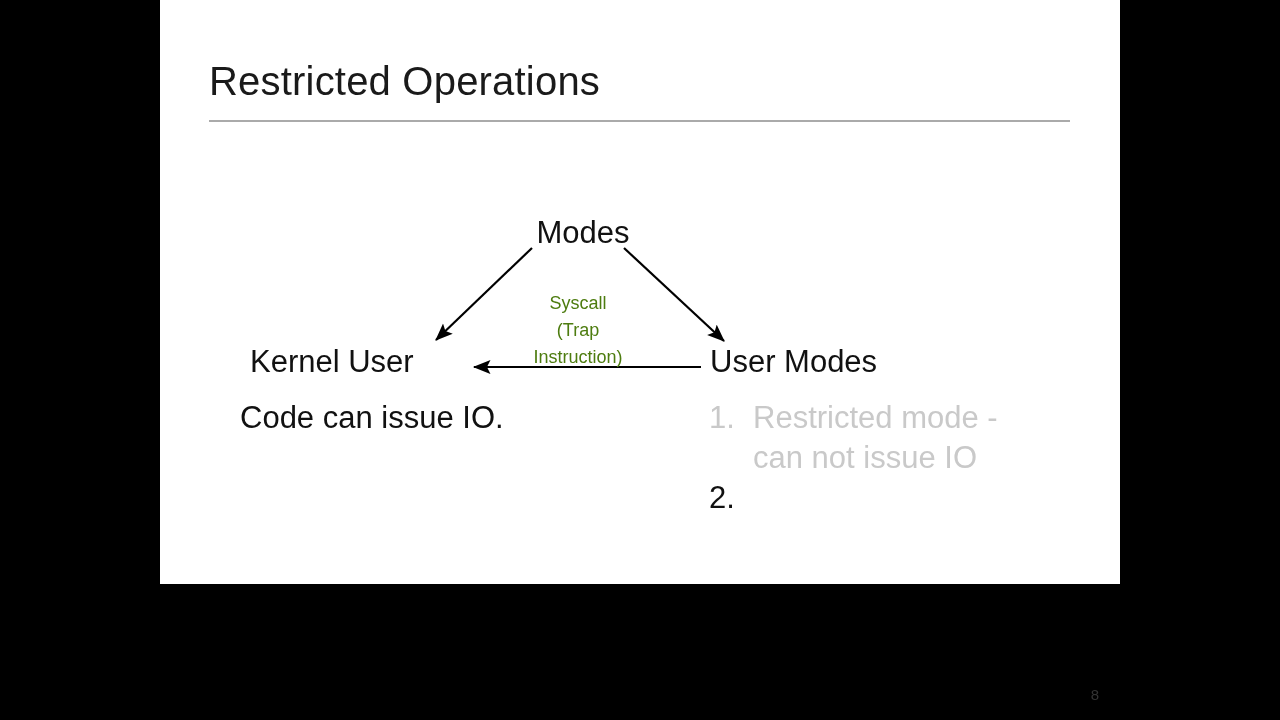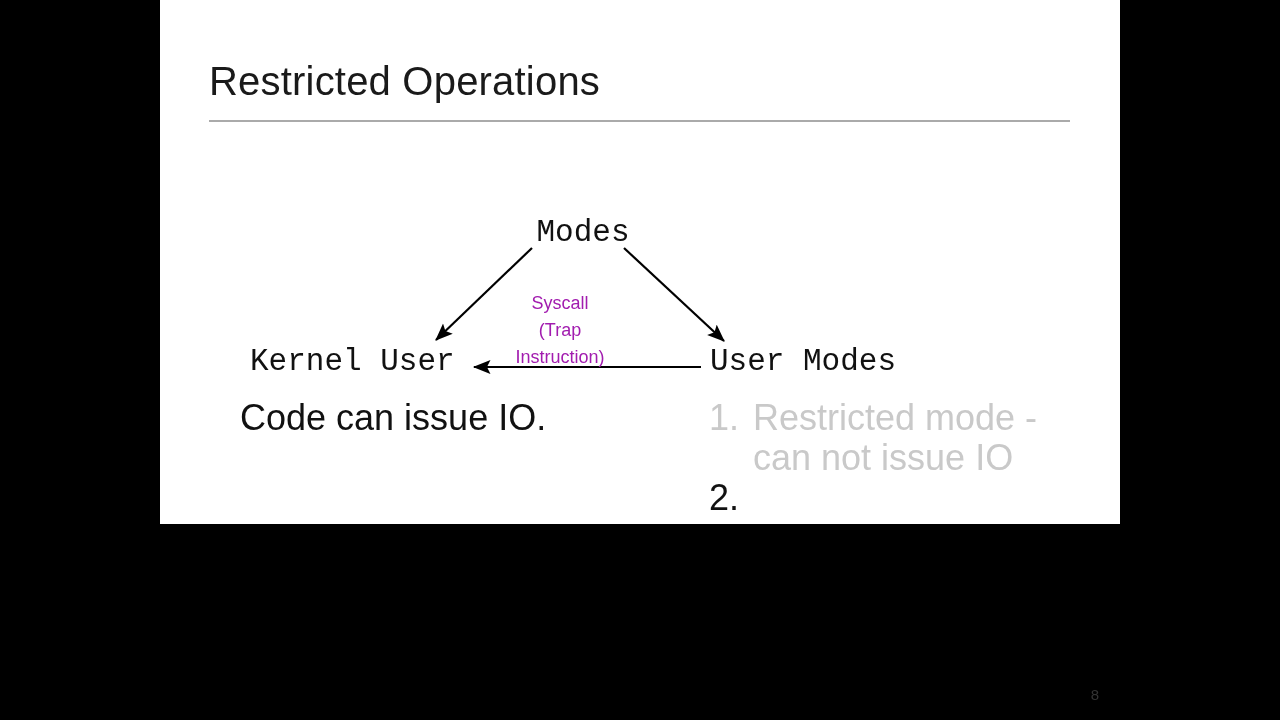--- a/index.html
+++ b/index.html
@@ -28,21 +28,21 @@
   }
   .letterbox.left  { left: 0;   width: 160px; }
   .letterbox.right { left: 1120px; width: 160px; }
 
   
   #slide {
     position: absolute;
     left: 160px;
     top: 0;
     width: 960px;
-    height: 524px;
+    height: 584px;
     background: #ffffff;
   }
 
   
   #slide-title {
     position: absolute;
     left: 49px;
     top: 57px;
     font-size: 40px;
     font-weight: 300;
@@ -70,52 +70,51 @@
     pointer-events: none;
   }
 
   .node-label {
     position: absolute;
     font-size: 31px;
     font-weight: 400;
     color: #111111;
     white-space: nowrap;
     line-height: 36px;
-    font-family: Liberation Mono, monospace;
   }
   #node-modes {
     left: 368px;
     top: 215px;
     text-align: center;
     width: 110px;
   }
   #node-kernel {
     left: 90px;
     top: 344px;
   }
   #node-user {
     left: 550px;
     top: 344px;
   }
 
   #edge-label {
     position: absolute;
-    left: 340px;
+    left: 358px;
     top: 290px;
     width: 120px;
     text-align: center;
     font-size: 18px;
     line-height: 27px;
-    color: #a21caf;
+    color: #4d7c0f;
   }
 
   
   .col {
     position: absolute;
-    font-size: 36px;
+    font-size: 31px;
     line-height: 40px;
     color: #111111;
   }
   #col-left {
     left: 80px;
     top: 398px;
     width: 400px;
   }
   #col-left .line { white-space: nowrap; }
 

